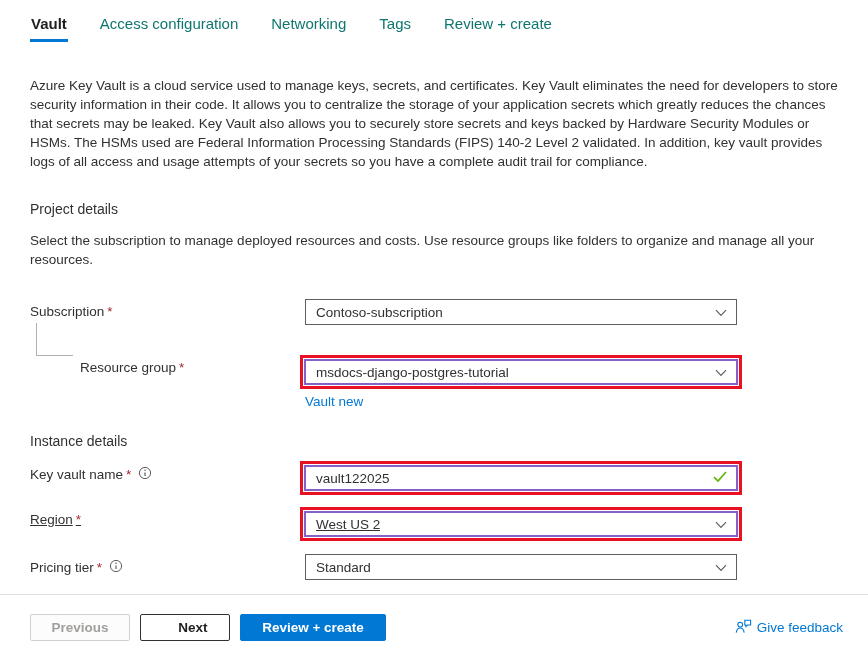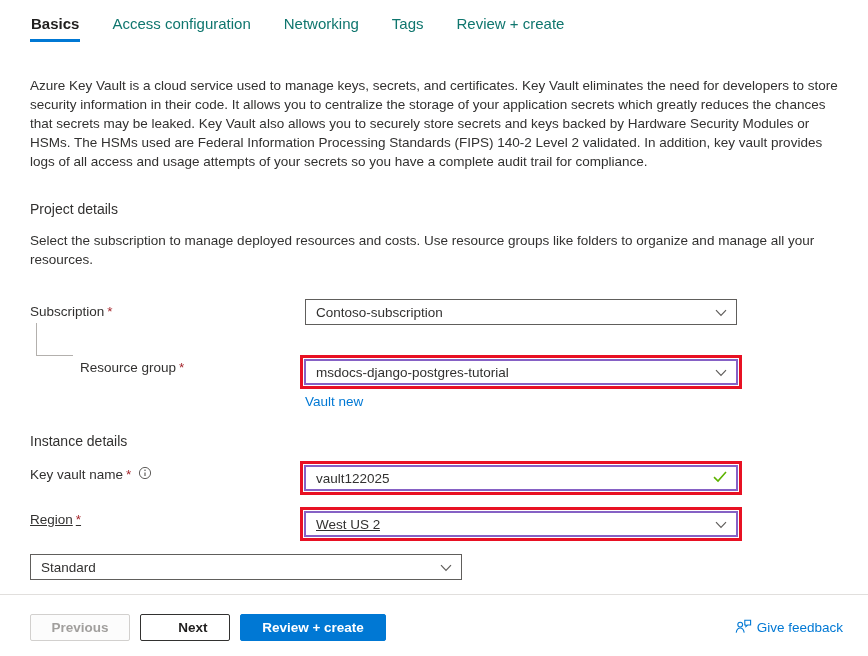--- a/index.html
+++ b/index.html
@@ -50,21 +50,21 @@
   .btn-next { width:90px; background:#ffffff; border:1px solid #323130; color:#201f1e;padding-left:16px; }
   .btn-review { width:146px; background:#0078d4; border:1px solid #0078d4; color:#ffffff; }
   .give-feedback { margin-left:auto; display:flex; align-items:center; gap:5px; color:#0078d4; font-size:13.5px; text-decoration:none; cursor:pointer; }
 </style>
 </head>
 <body>
 
 <div class="page">
 
   <div class="tabs">
-    <span class="tab active">Basics</span>
+    <span class="tab active">Vault</span>
     <span class="tab">Access configuration</span>
     <span class="tab">Networking</span>
     <span class="tab">Tags</span>
     <span class="tab">Review + create</span>
   </div>
 
   <p class="intro">Azure Key Vault is a cloud service used to manage keys, secrets, and certificates. Key Vault eliminates the need for developers to store security information in their code. It allows you to centralize the storage of your application secrets which greatly reduces the chances that secrets may be leaked. Key Vault also allows you to securely store secrets and keys backed by Hardware Security Modules or HSMs. The HSMs used are Federal Information Processing Standards (FIPS) 140-2 Level 2 validated. In addition, key vault provides logs of all access and usage attempts of your secrets so you have a complete audit trail for compliance.</p>
 
   <div class="section-heading">Project details</div>
   <p class="section-desc">Select the subscription to manage deployed resources and costs. Use resource groups like folders to organize and manage all your resources.</p>
@@ -139,20 +139,28 @@
             <span class="value">West US 2</span>
             <span><svg width="12" height="8" viewBox="0 0 12 8">
                   <path d="M1 1.2 L6 6.4 L11 1.2" fill="none" stroke="#605e5c" stroke-width="1.2"></path>
                 </svg></span>
           </div>
         </div>
       </div>
     </div>
 
     <div class="form-row row-pricing">
+      <div class="label-cell">
+        <span><span>Pricing tier</span><span class="req">*</span></span>
+        <span><svg width="14" height="14" viewBox="0 0 14 14">
+              <circle cx="7" cy="7" r="5.6" fill="none" stroke="#605e5c" stroke-width="1"></circle>
+              <path d="M7 6.4 L7 10" stroke="#605e5c" stroke-width="1.2" fill="none"></path>
+              <circle cx="7" cy="4.2" r="0.8" fill="#605e5c"></circle>
+            </svg></span>
+      </div>
       <div class="field-cell">
         <div class="field">
           <span class="value">Standard</span>
           <span><svg width="12" height="8" viewBox="0 0 12 8">
                 <path d="M1 1.2 L6 6.4 L11 1.2" fill="none" stroke="#605e5c" stroke-width="1.2"></path>
               </svg></span>
         </div>
       </div>
     </div>
   </div>

